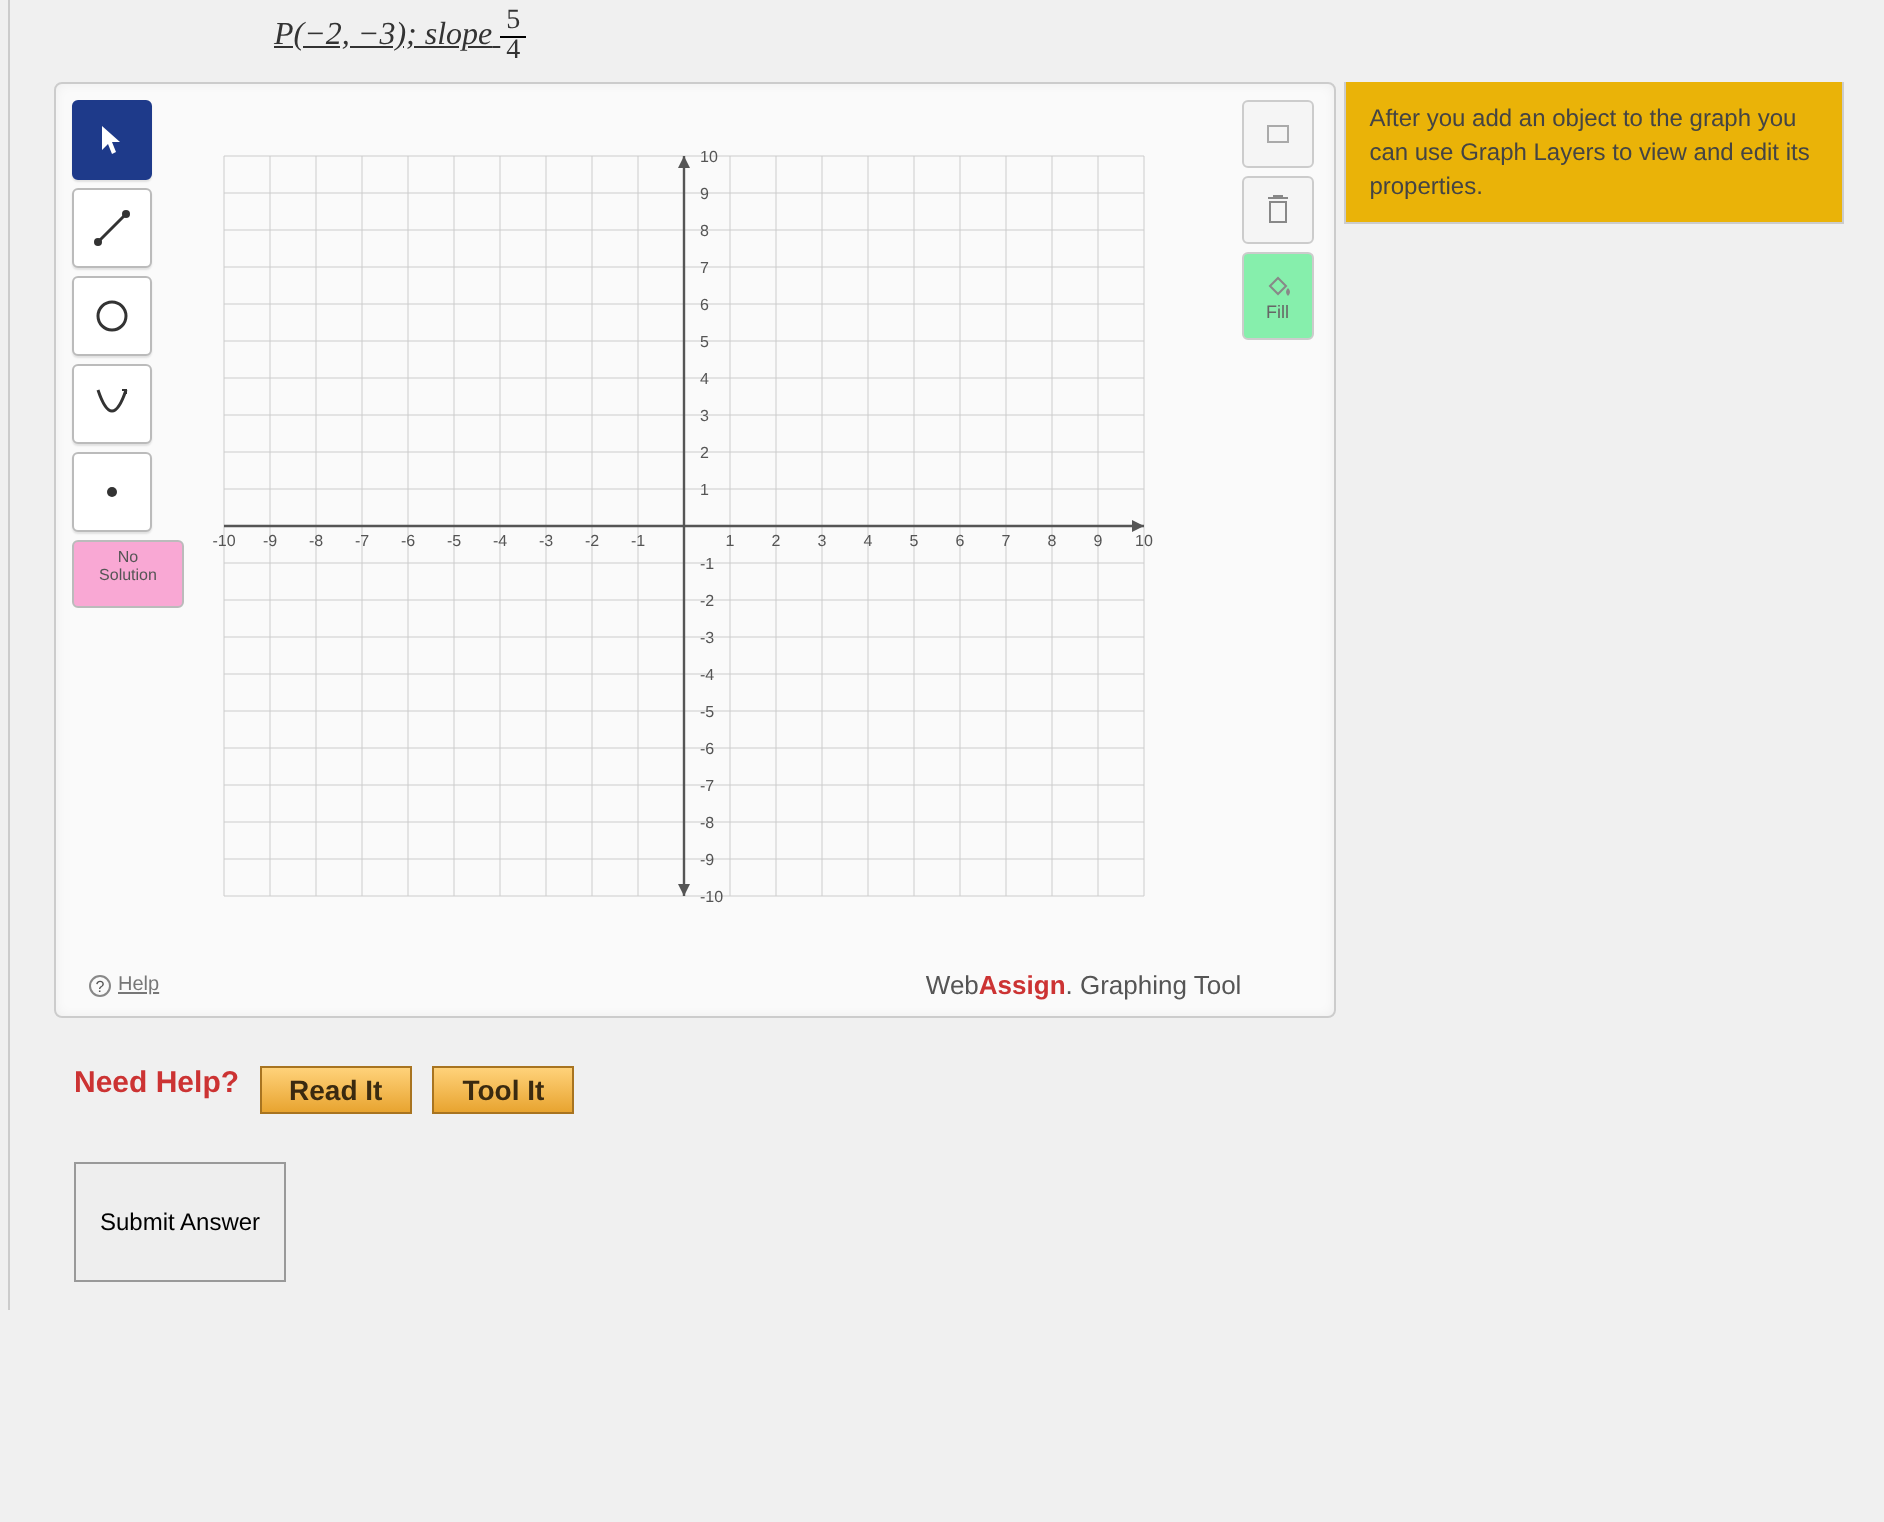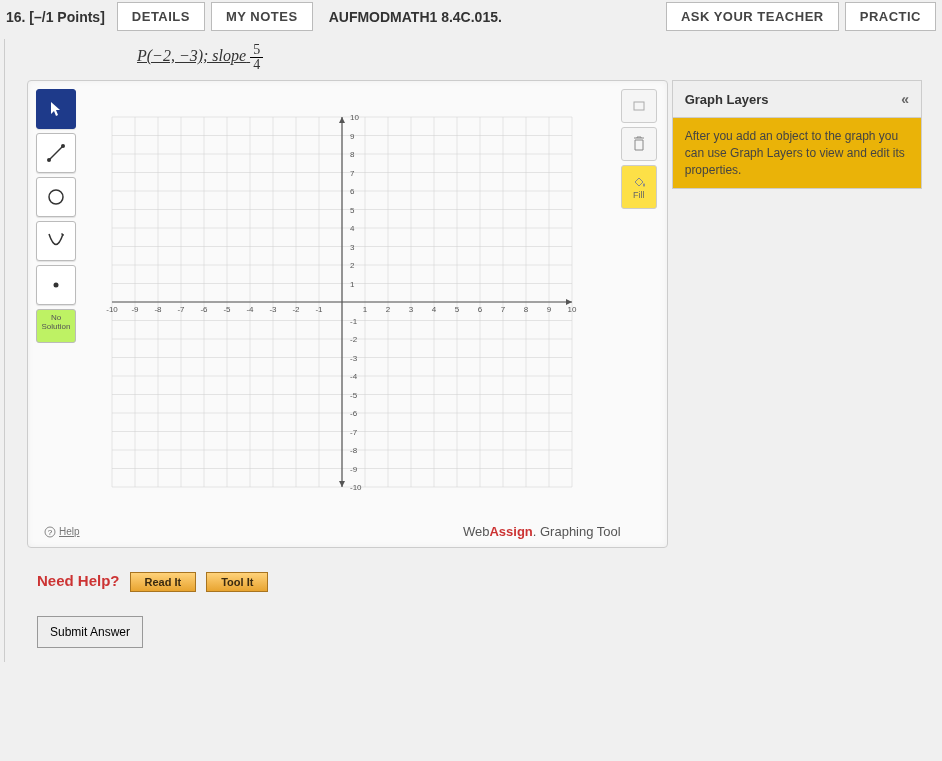--- a/index.html
+++ b/index.html
@@ -14,54 +14,44 @@
   .formula { padding: 4px 30px 8px 130px; font-family: 'Times New Roman', serif; font-size: 16px; text-decoration: underline; }
   .formula .frac { display:inline-block; vertical-align: middle; text-align:center; font-size:14px; line-height:1;}
   .formula .frac .num { display:block; border-bottom:1px solid #000; padding:0 3px;}
   .formula .frac .den { display:block; padding:0 3px;}
   .graph-area { display:flex; padding: 0 20px; align-items: flex-start; }
   .graph-widget { background:#fafafa; border:1px solid #ccc; border-radius:4px; width:660px; padding:6px; box-shadow: inset 0 0 6px rgba(0,0,0,.05); display:flex; flex-direction:column;}
   .graph-top { display:flex; align-items:flex-start;}
   .toolbar { width:44px; display:flex; flex-direction:column; gap:4px; padding:2px;}
   .tool { width:40px; height:40px; background:#fff; border:1px solid #bbb; border-radius:3px; display:flex; align-items:center; justify-content:center; box-shadow:0 1px 1px rgba(0,0,0,.1); cursor:pointer;}
   .tool.active { background:#1e3a8a; border-color:#1e3a8a;}
-  .nosol { width:40px; height:34px; font-size:8px; text-align:center; line-height:1.1; padding-top:4px; color:#555; border:1px solid #bbb; background:#bef264; border-radius:3px; cursor:pointer;}
+  .nosol { width:56px; height:34px; font-size:8px; text-align:center; line-height:1.1; padding-top:4px; color:#555; border:1px solid #bbb; background:#f9a8d4; border-radius:3px; cursor:pointer;}
   .canvas-wrap { flex:1; padding: 0 4px; }
   .right-tools { width:42px; display:flex; flex-direction:column; gap:4px; padding:2px;}
   .rtool { width:36px; height:34px; border:1px solid #ccc; background:#f5f5f5; border-radius:3px; display:flex; align-items:center; justify-content:center; font-size:9px; color:#666; cursor:pointer;}
-  .rtool.fill { height:44px; flex-direction:column; background:#fde047;}
+  .rtool.fill { height:44px; flex-direction:column; background:#86efac;}
   .footer-row { display:flex; align-items:center; padding:4px 10px 2px;}
   .help-link { font-size:10px; color:#777; text-decoration:underline; cursor:pointer; display:flex; align-items:center; gap:3px;}
   .wa-brand { margin-left:auto; margin-right:30px; font-size:13px; color:#555;}
   .wa-brand b { color:#c33;}
   .layers-panel { width:258px; margin-left:4px;}
   .layers-header { background:#efefef; border:1px solid #ccc; padding:10px 12px; font-weight:bold; display:flex; justify-content:space-between; align-items:center;}
   .layers-body { background:#eab308; border:1px solid #ccc; border-top:none; padding:10px 12px; font-size:12px; line-height:1.4; color:#444;}
   .collapse { font-size:14px; color:#666; cursor:pointer;}
   .need-help { padding: 24px 30px 10px; font-size:15px; color:#c33; font-weight:bold; display:flex; align-items:flex-start; gap:10px;}
-  .help-btn { background: linear-gradient(#ffd27a,#e8a430); border:1px solid #a87420; padding:3px 14px; font-size:11px; color:#3a2a10; font-weight:bold; cursor:pointer;}
+  .help-btn { background: linear-gradient(#ffd27a,#e8a430); border:1px solid #a87420; padding:3px 14px; font-size:14px; color:#3a2a10; font-weight:bold; cursor:pointer;}
   .submit-row { padding: 14px 30px;}
-  .submit-btn { background:#eee; border:1px solid #999; padding:8px 12px; font-size:12px; cursor:pointer;}
+  .submit-btn { background:#eee; border:1px solid #999; padding:22px 12px; font-size:12px; cursor:pointer;}
   .content-border { border-left:1px solid #ccc; margin-left:4px; padding-left:2px;}
   svg text { font-size:8px; fill:#555; font-family:Arial;}
 </style>
 </head>
 <body>
 
 <div class="page">
-  <div class="header-row">
-    <span class="qnum"><span>16.</span> <span>[–/1 Points]</span></span>
-    <button class="hbtn">DETAILS</button>
-    <button class="hbtn">MY NOTES</button>
-    <span class="assignment">AUFMODMATH1 8.4C.015.</span>
-    <div class="right-buttons">
-      <button class="hbtn">ASK YOUR TEACHER</button>
-      <button class="hbtn">PRACTIC</button>
-    </div>
-  </div>
 
   <div class="content-border">
     <div class="formula">
       <i><span>P(−2, −3); slope</span></i>
       <span class="frac"><span class="num">5</span><span class="den">4</span></span>
     </div>
 
     <div class="graph-area">
       <div class="graph-widget">
         <div class="graph-top">
@@ -216,24 +206,20 @@
                 <circle cx="6" cy="6" r="5" fill="none" stroke="#888"></circle>
                 <text x="6" y="9" text-anchor="middle" font-size="8" fill="#888">?</text>
               </svg>
             <span>Help</span>
           </span>
           <span class="wa-brand"><span>Web</span><b>Assign</b><span>. Graphing Tool</span></span>
         </div>
       </div>
 
       <div class="layers-panel">
-        <div class="layers-header">
-          <span>Graph Layers</span>
-          <span class="collapse">«</span>
-        </div>
         <div class="layers-body">After you add an object to the graph you can use Graph Layers to view and edit its properties.</div>
       </div>
     </div>
 
     <div class="need-help">
       <span>Need Help?</span>
       <button class="help-btn">Read It</button>
       <button class="help-btn">Tool It</button>
     </div>
 

